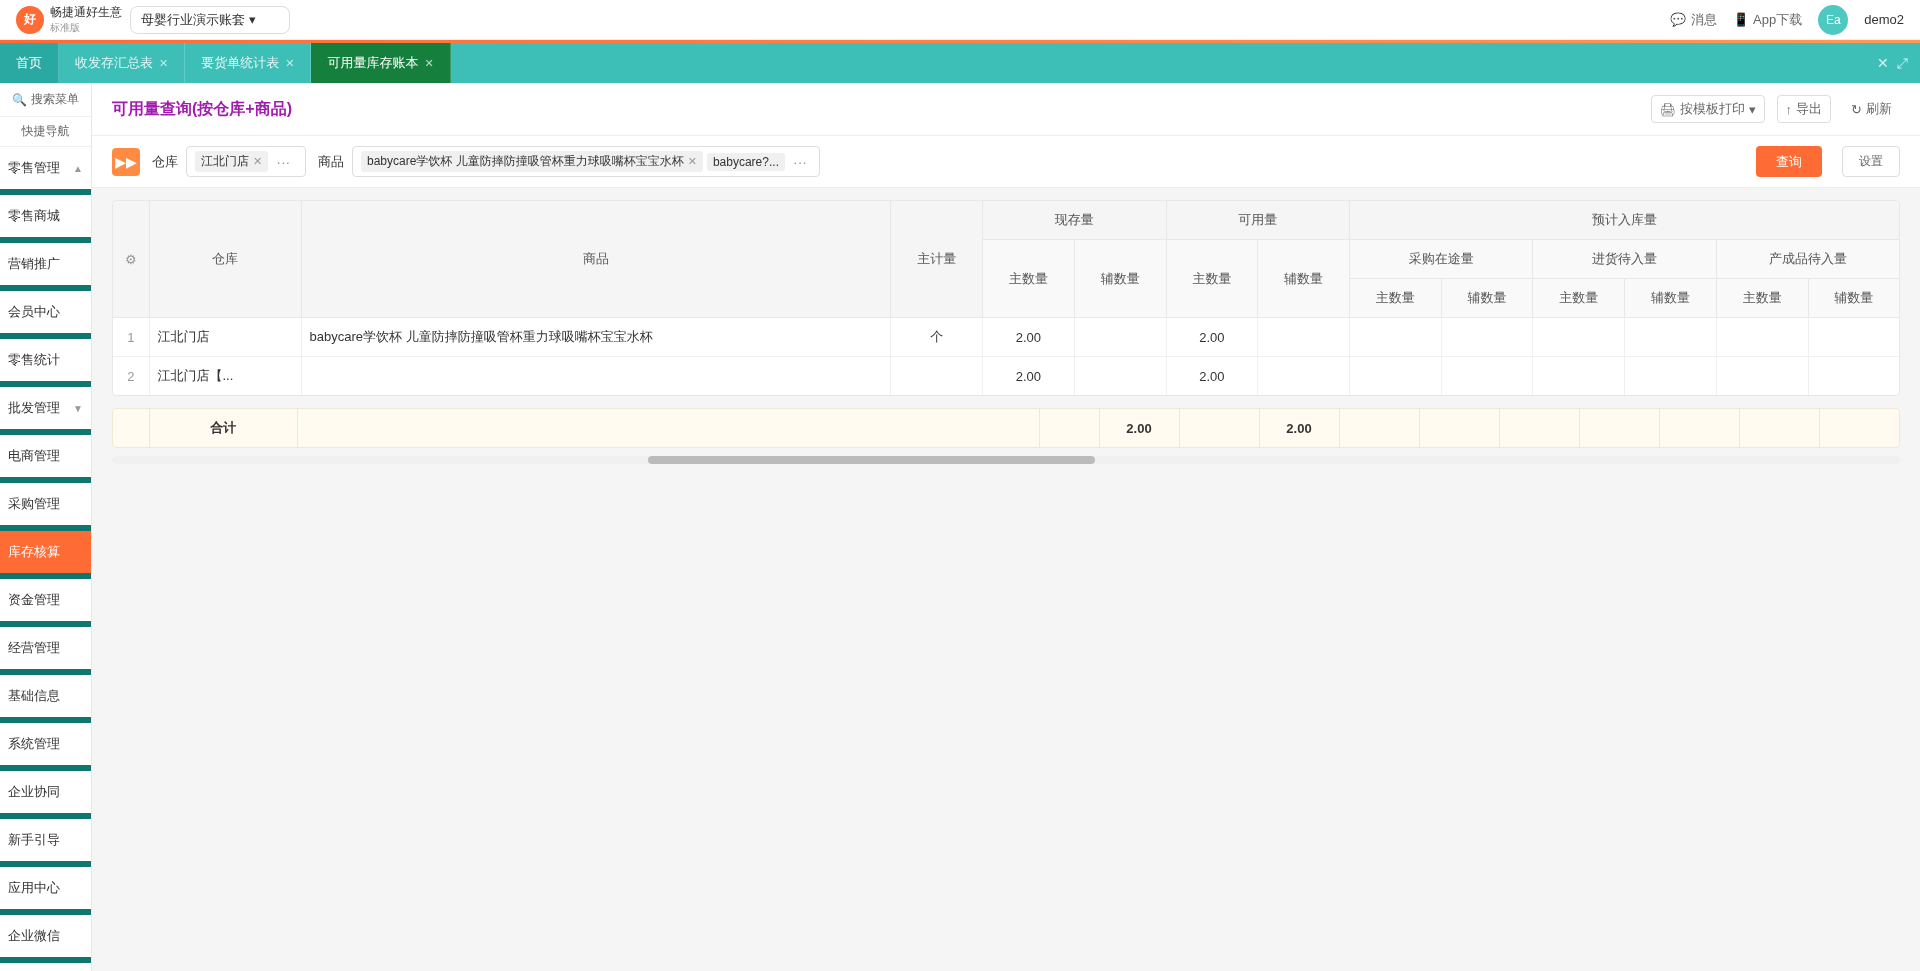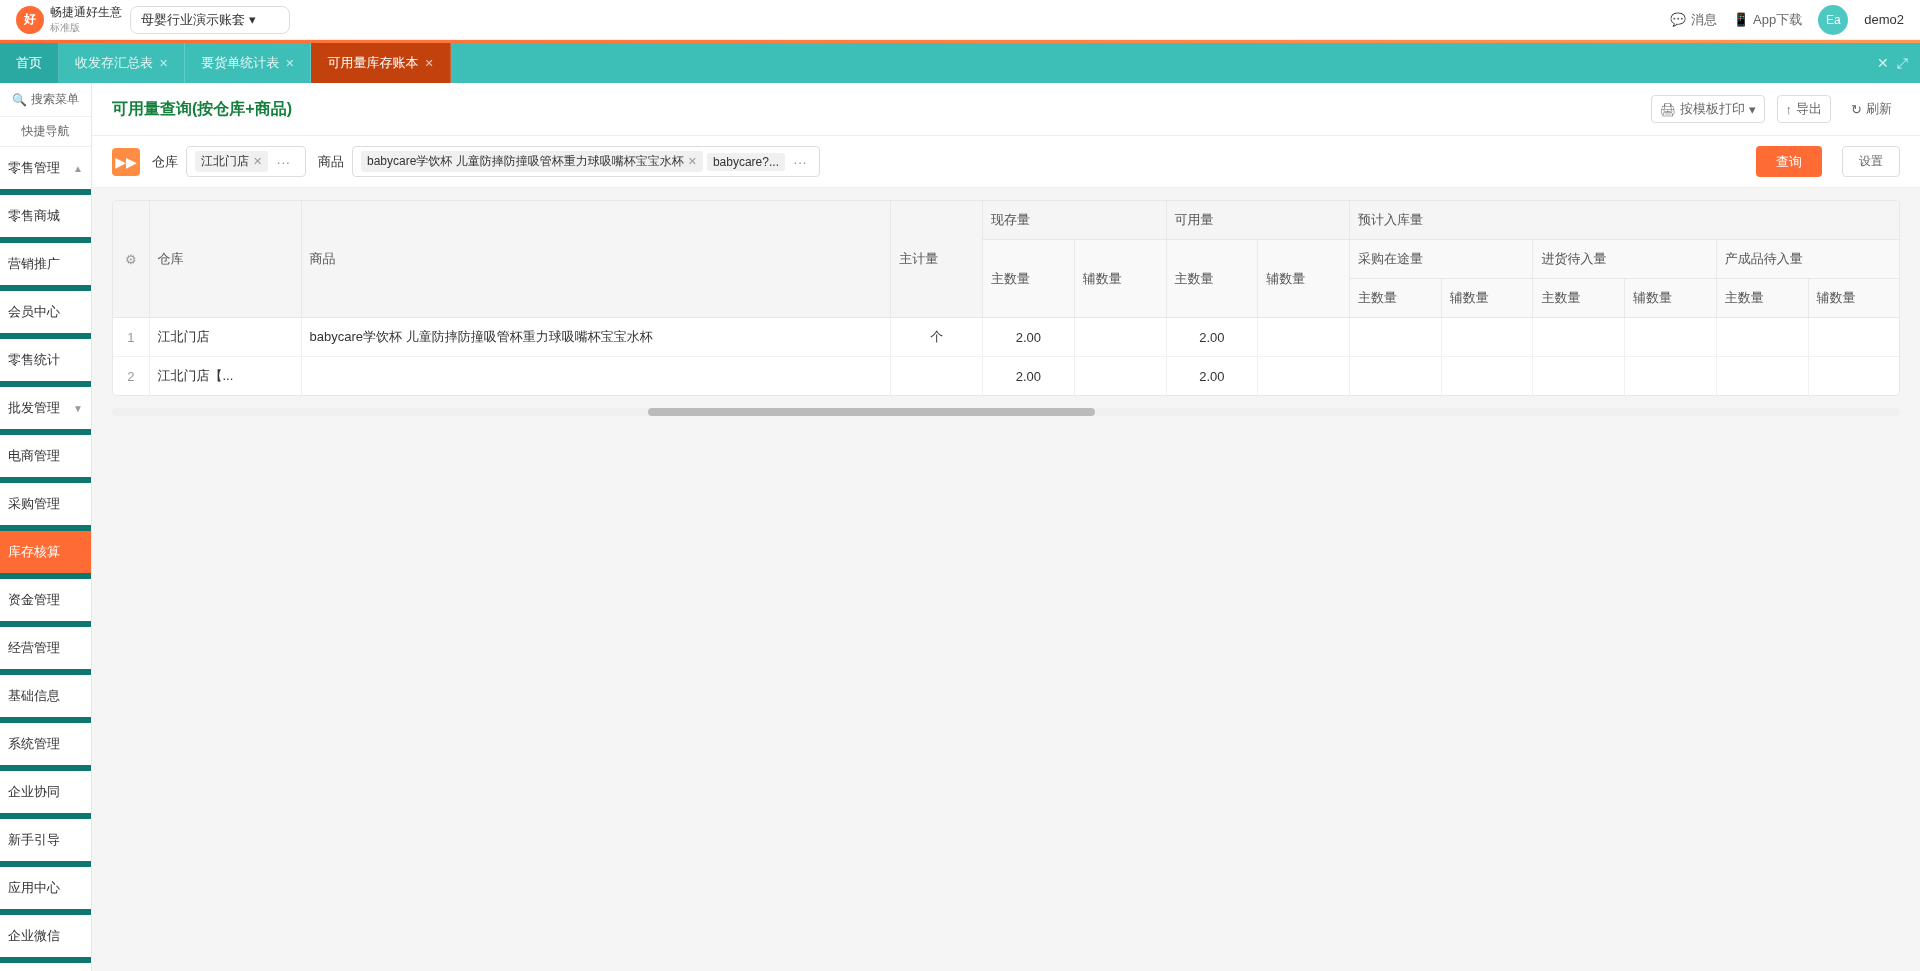--- a/index.html
+++ b/index.html
@@ -100,21 +100,21 @@
       cursor: pointer;
       border-right: 1px solid rgba(255,255,255,0.2);
       gap: 6px;
       white-space: nowrap;
     }
     .nav-tab.home {
       background: #2aa9a2;
       color: white;
     }
     .nav-tab.active {
-      background: #c2410c;
+      background: #15803d;
       color: white;
       text-align: center;
     }
     .nav-tab .close-x {
       font-size: 11px;
       color: rgba(255,255,255,0.7);
       cursor: pointer;
     }
     .nav-tab-spacer { flex: 1; }
     .nav-controls {
@@ -201,21 +201,21 @@
       background: #fff;
       padding: 12px 20px;
       display: flex;
       align-items: center;
       justify-content: space-between;
       border-bottom: 1px solid #eee;
     }
     .page-title {
       font-size: 16px;
       font-weight: 600;
-      color: #15803d;
+      color: #a21caf;
     }
     .page-actions {
       display: flex;
       align-items: center;
       gap: 12px;
     }
     .btn-template {
       display: flex;
       align-items: center;
       gap: 4px;
@@ -346,21 +346,21 @@
       overflow: auto;
     }
     table {
       width: 100%;
       border-collapse: collapse;
       font-size: 13px;
     }
     thead tr th {
       background: #f5f5f5;
       padding: 10px 8px;
-      text-align: left;
+      text-align: center;
       color: #555;
       font-weight: 500;
       border-bottom: 1px solid #e8e8e8;
       border-right: 1px solid #e8e8e8;
       white-space: nowrap;
     }
     thead tr th:last-child { border-right: none; }
     tbody tr td {
       padding: 10px 8px;
       text-align: center;
@@ -638,19 +638,41 @@
     <td></td>
     <td></td>
     <td></td>
     <td></td>
     <td></td>
   </tr>
           </tbody>
       </table>
     </div>
 
+    <div style="margin:0 20px 8px 20px; background:#fffbf0; border:1px solid #f0e8d0; border-radius:4px; overflow:hidden;">
+      <table style="width:100%; border-collapse:collapse; font-size:13px;">
+        <tbody>
+          <tr>
+            <td style="width:36px; padding:10px 8px; text-align:center; color:#999; border-right:1px solid #f0e8d0;"></td>
+            <td style="padding:10px 8px; font-weight:600; color:#333; border-right:1px solid #f0e8d0; min-width:60px;">合计</td>
+            <td style="min-width:300px; border-right:1px solid #f0e8d0;"></td>
+            <td style="width:60px; border-right:1px solid #f0e8d0;"></td>
+            <td style="width:80px; text-align:center; font-weight:600; border-right:1px solid #f0e8d0;">2.00</td>
+            <td style="width:80px; border-right:1px solid #f0e8d0;"></td>
+            <td style="width:80px; text-align:center; font-weight:600; border-right:1px solid #f0e8d0;">2.00</td>
+            <td style="width:80px; border-right:1px solid #f0e8d0;"></td>
+            <td style="width:80px; border-right:1px solid #f0e8d0;"></td>
+            <td style="width:80px; border-right:1px solid #f0e8d0;"></td>
+            <td style="width:80px; border-right:1px solid #f0e8d0;"></td>
+            <td style="width:80px; border-right:1px solid #f0e8d0;"></td>
+            <td style="width:80px; border-right:1px solid #f0e8d0;"></td>
+            <td style="width:80px;"></td>
+          </tr>
+        </tbody>
+      </table>
+    </div>
 
     <div class="scroll-indicator">
       <div class="scroll-thumb"></div>
     </div>
 
   </div>
 </div>
 
 </body></html>

